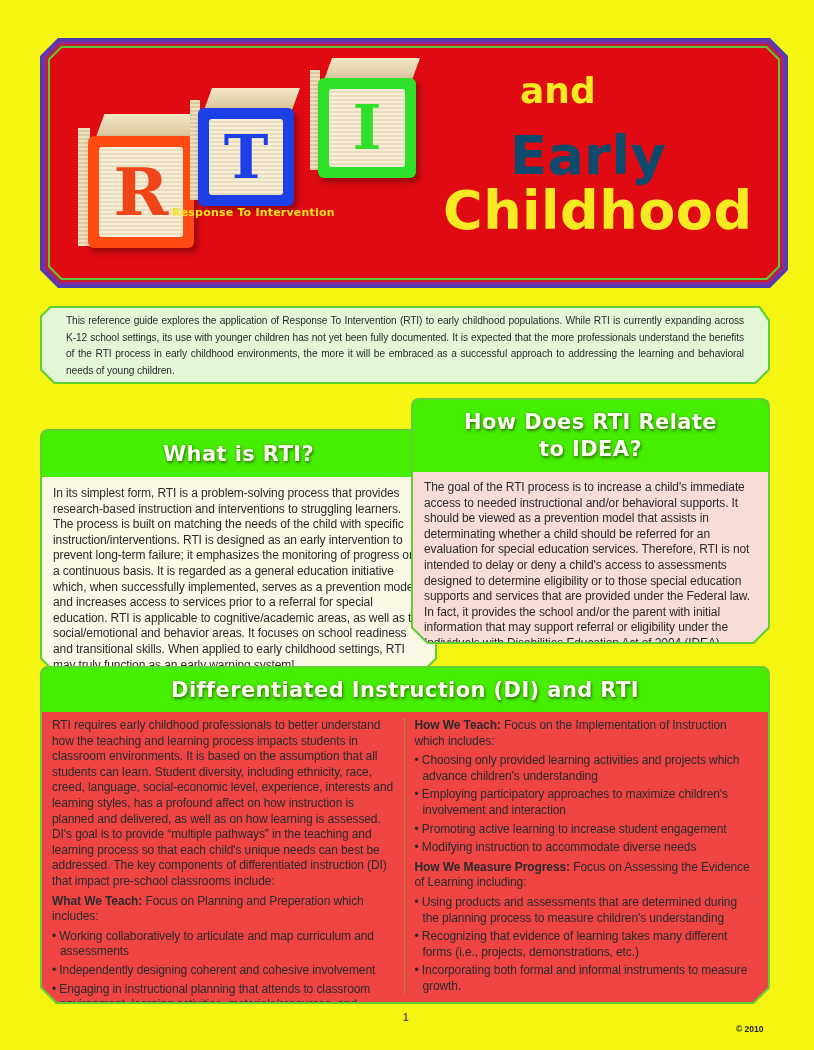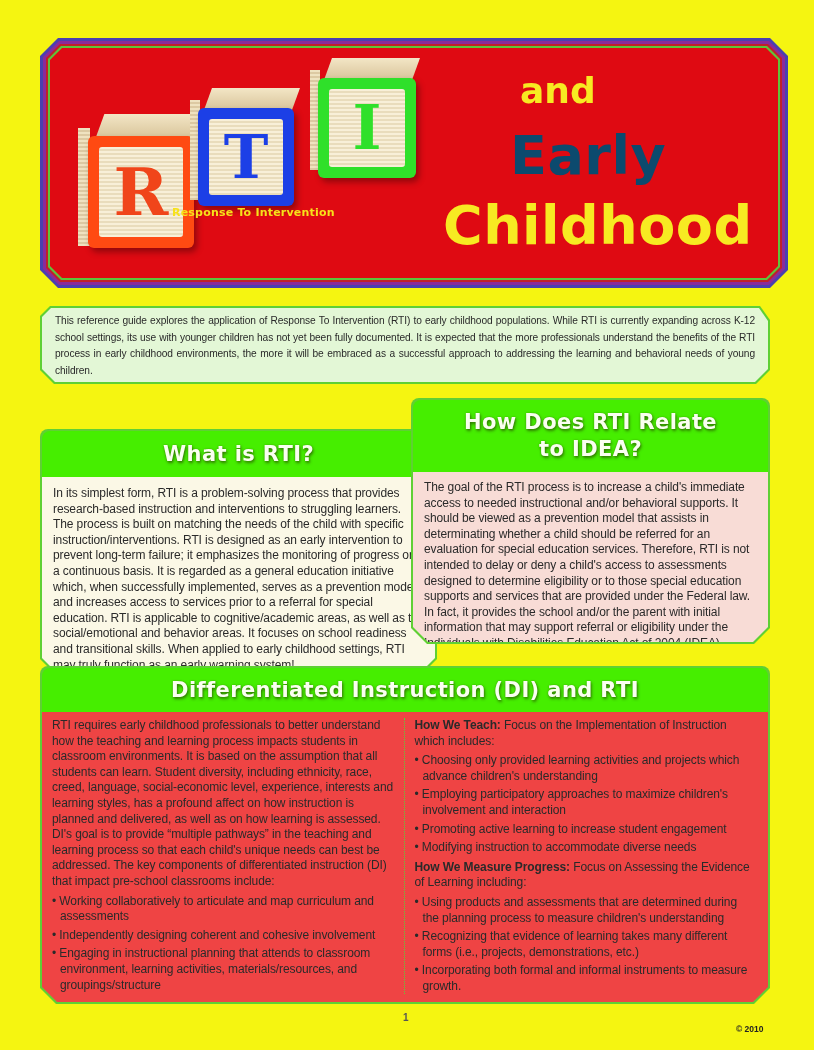--- a/index.html
+++ b/index.html
@@ -25,30 +25,30 @@
   .block .top { position: absolute; background: linear-gradient(180deg,#f3e6c6,#d8c49a); transform: skewX(-20deg); }
   .block .side { position: absolute; background: repeating-linear-gradient(180deg,#efe2c0 0 2px,#dcc9a2 2px 4px); }
   .block .face { position: absolute; border-radius: 6px; box-shadow: 3px 4px 6px rgba(0,0,0,.35); }
   .block .face .wood { position: absolute; inset: 11px; border-radius: 3px;
     background: repeating-linear-gradient(180deg,#f8efd8 0 2px,#e9dcbc 2px 4px); display: flex; align-items: center; justify-content: center; }
   .block .letter { font-family: "DejaVu Serif", serif; font-weight: bold; font-size: 66px; line-height: 1; }
 
   .resp-label { position: absolute; left: 172px; top: 206px; color: #f7e21a; font-family: "DejaVu Sans", sans-serif; font-weight: bold; font-size: 11px; letter-spacing: .2px; }
   .title-and { position: absolute; left: 520px; top: 70px; color: #f7ea22; font-family: "DejaVu Sans", sans-serif; font-weight: bold; font-size: 36px; }
   .title-early { position: absolute; left: 510px; top: 124px; color: #0c4a6e; font-family: "DejaVu Sans", sans-serif; font-weight: bold; font-size: 54px; letter-spacing: .5px; }
-  .title-child { position: absolute; left: 443px; top: 194px; color: #f7ea22; font-family: "DejaVu Sans", sans-serif; font-weight: bold; font-size: 54px; letter-spacing: .5px; }
+  .title-child { position: absolute; left: 443px; top: 179px; color: #f7ea22; font-family: "DejaVu Sans", sans-serif; font-weight: bold; font-size: 54px; letter-spacing: .5px; }
 
   
   .intro {
     position: absolute; left: 40px; top: 306px; width: 730px; height: 78px;
     background: #5fd034; padding: 2px;
     clip-path: polygon(10px 0, calc(100% - 10px) 0, 100% 14px, 100% calc(100% - 14px), calc(100% - 14px) 100%, 14px 100%, 0 calc(100% - 14px), 0 10px);
   }
   .intro .body {
-    width: 100%; height: 100%; background: #e3f7d6; padding: 5px 13px;
+    width: 100%; height: 100%; background: #e3f7d6; padding: 5px 24px;
     clip-path: polygon(9px 0, calc(100% - 9px) 0, 100% 13px, 100% calc(100% - 13px), calc(100% - 13px) 100%, 13px 100%, 0 calc(100% - 13px), 0 9px);
     font-size: 10.2px; line-height: 16.5px; text-align: justify; letter-spacing: -.1px;
   }
 
   
   .panel { position: absolute; background: #5fd034; padding: 2px;
     clip-path: polygon(0 0, 100% 0, 100% calc(100% - 16px), calc(100% - 16px) 100%, 16px 100%, 0 calc(100% - 16px)); border-radius: 8px 8px 0 0; }
   .panel .head { height: 46px; background: #46ee00; border-radius: 8px 8px 0 0; display: flex; align-items: center; justify-content: center; text-align: center;
     color: #fafff0; font-family: "DejaVu Sans", sans-serif; font-weight: bold; font-size: 21px; line-height: 27px;
     text-shadow: 1px 2px 3px rgba(40,80,0,.7), 0 0 2px rgba(60,100,0,.5); letter-spacing: .4px; }
@@ -134,20 +134,23 @@
     <span style="display:block; width:270px;">How Does RTI Relate to IDEA?</span>
   </div>
   <div class="pbody">The goal of the RTI process is to increase a child's immediate access to needed instructional and/or behavioral supports. It should be viewed as a prevention model that assists in determinating whether a child should be referred for an evaluation for special education services. Therefore, RTI is not intended to delay or deny a child's access to assessments designed to determine eligibility or to those special education supports and services that are provided under the Federal law. In fact, it provides the school and/or the parent with initial information that may support referral or eligibility under the Individuals with Disabilities Education Act of 2004 (IDEA).</div>
 </div>
 
 <div class="panel" id="p-di">
   <div class="head">Differentiated Instruction (DI) and RTI</div>
   <div class="pbody">
     <div class="col left">
       <p>RTI requires early childhood professionals to better understand how the teaching and learning process impacts students in classroom environments. It is based on the assumption that all students can learn. Student diversity, including ethnicity, race, creed, language, social-economic level, experience, interests and learning styles, has a profound affect on how instruction is planned and delivered, as well as on how learning is assessed. DI's goal is to provide “multiple pathways” in the teaching and learning process so that each child's unique needs can best be addressed. The key components of differentiated instruction (DI) that impact pre-school classrooms include:</p>
+      <p class="sub">
+        <b>What We Teach:</b><span> Focus on Planning and Preperation which includes:</span>
+      </p>
       <ul class="bul">
         <li>Working collaboratively to articulate and map curriculum and assessments</li>
         <li>Independently designing coherent and cohesive involvement</li>
         <li>Engaging in instructional planning that attends to classroom environment, learning activities, materials/resources, and groupings/structure</li>
       </ul>
     </div>
     <div class="col right">
       <p class="sub">
         <b>How We Teach:</b><span> Focus on the Implementation of Instruction which includes:</span>
       </p>

